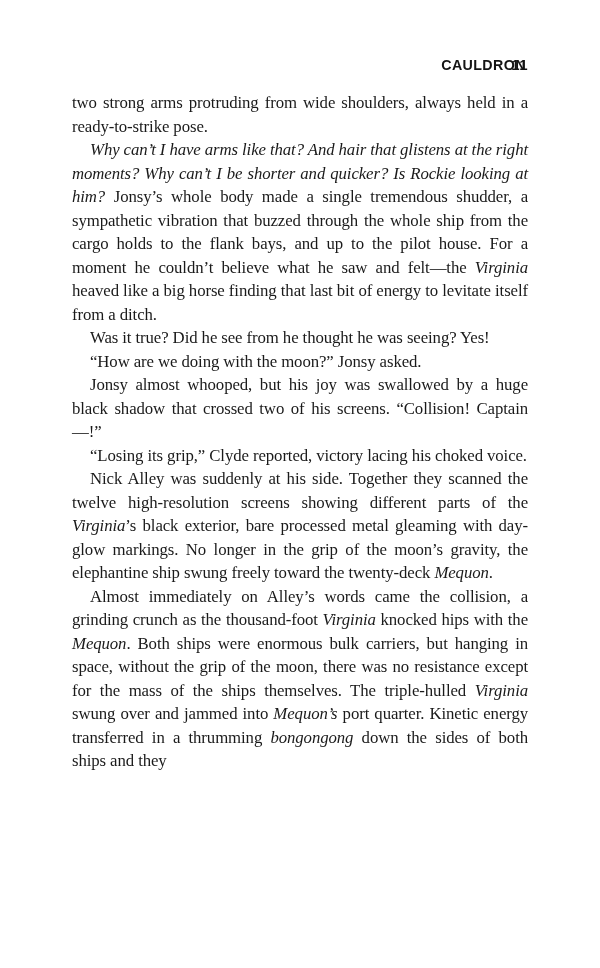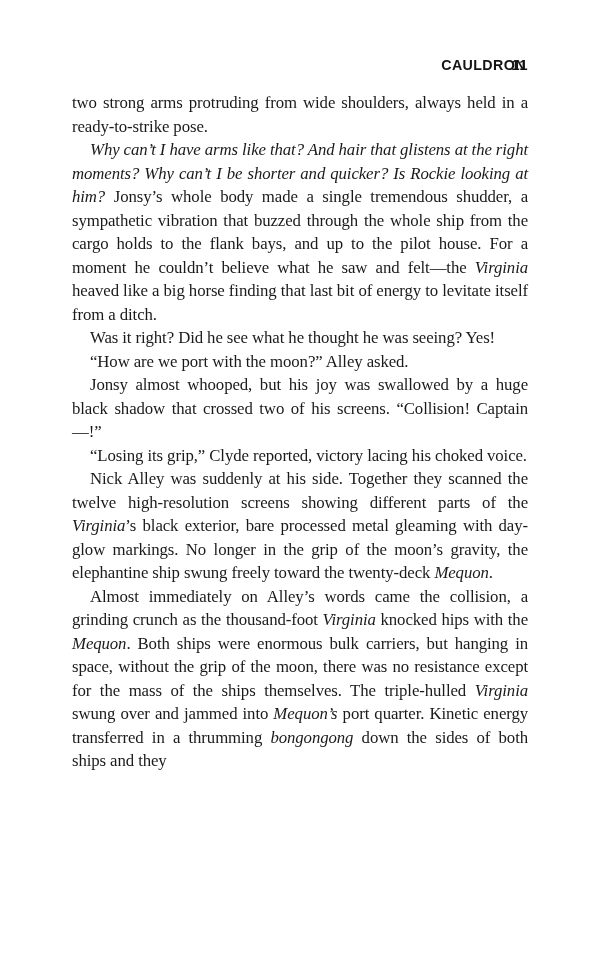--- a/index.html
+++ b/index.html
@@ -68,20 +68,20 @@
 <body>
 
 <div class="page" style="background: rgb(255, 255, 255);">
   <div class="running-header" style="color: rgb(20, 20, 20); text-align: right;">
     <span class="header-title">CAULDRON</span>
     <span class="page-number">11</span>
   </div>
   <div class="text-block" id="text-block" style="color: rgb(26, 26, 26);">
       <p class="noindent"><span>two strong arms protruding from wide shoulders, always held in a ready-to-strike pose.</span></p>
       <p><span class="it">Why can’t I have arms like that? And hair that glistens at the right moments? Why can’t I be shorter and quicker? Is Rockie looking at him? </span><span>Jonsy’s whole body made a single tremendous shudder, a sympathetic vibration that buzzed through the whole ship from the cargo holds to the flank bays, and up to the pilot house. For a moment he couldn’t believe what he saw and felt—the </span><span class="it">Virginia</span><span> heaved like a big horse finding that last bit of energy to levitate itself from a ditch.</span></p>
-      <p><span>Was it right? Did he see what he thought he was seeing? Yes!</span></p>
-      <p><span>“How are we port with the moon?” Alley asked.</span></p>
+      <p><span>Was it true? Did he see from he thought he was seeing? Yes!</span></p>
+      <p><span>“How are we doing with the moon?” Jonsy asked.</span></p>
       <p><span>Jonsy almost whooped, but his joy was swallowed by a huge black shadow that crossed two of his screens. “Collision! Captain—!”</span></p>
       <p><span>“Losing its grip,” Clyde reported, victory lacing his choked voice.</span></p>
       <p><span>Nick Alley was suddenly at his side. Together they scanned the twelve high-resolution screens showing different parts of the </span><span class="it">Virginia</span><span>’s black exterior, bare processed metal gleaming with day-glow markings. No longer in the grip of the moon’s gravity, the elephantine ship swung freely toward the twenty-deck </span><span class="it">Mequon</span><span>.</span></p>
       <p><span>Almost immediately on Alley’s words came the collision, a grinding crunch as the thousand-foot </span><span class="it">Virginia</span><span> knocked hips with the </span><span class="it">Mequon</span><span>. Both ships were enormous bulk carriers, but hanging in space, without the grip of the moon, there was no resistance except for the mass of the ships themselves. The triple-hulled </span><span class="it">Virginia</span><span> swung over and jammed into </span><span class="it">Mequon’s</span><span> port quarter. Kinetic energy transferred in a thrumming </span><span class="it">bongongong</span><span> down the sides of both ships and they</span></p>
     </div>
 </div>
 
 </body></html>

